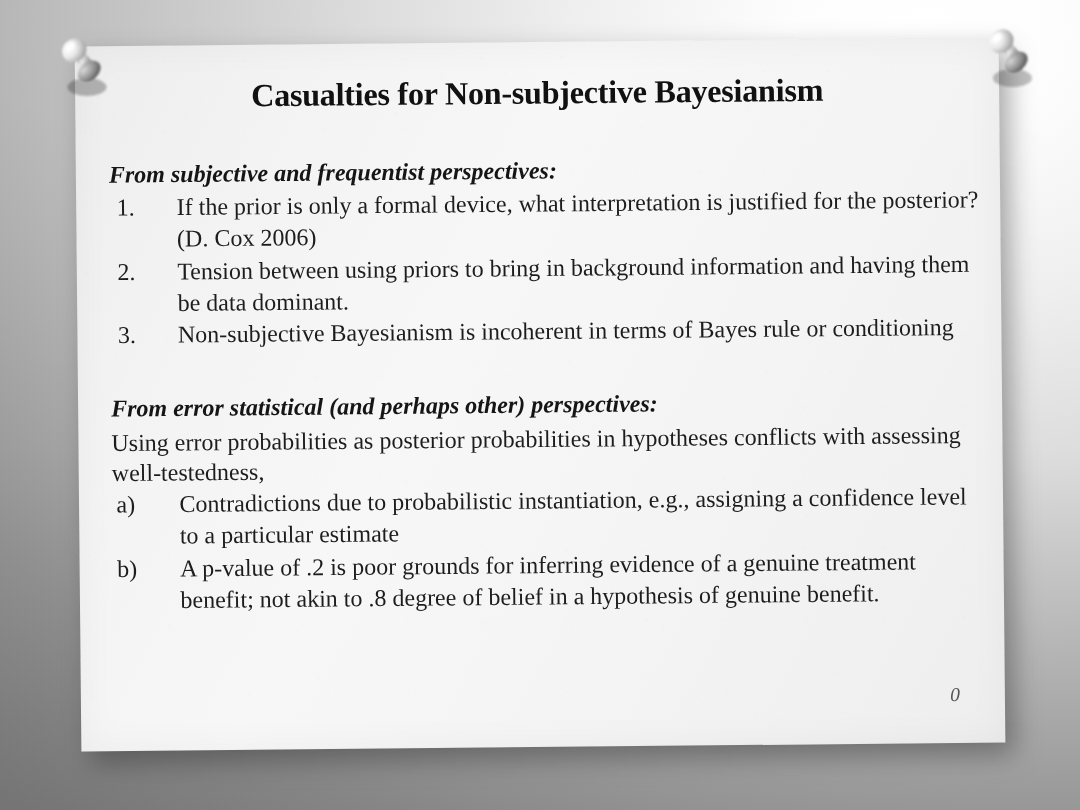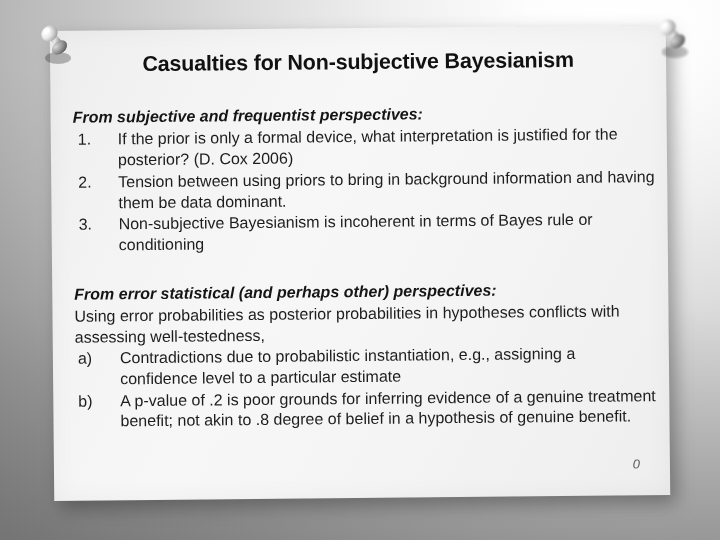--- a/index.html
+++ b/index.html
@@ -15,20 +15,21 @@
   }
 
   .slide-root {
     position: relative;
     width: 720px;
     height: 540px;
     
     background:
       radial-gradient(ellipse 900px 700px at 86% 4%, #ffffff 0%, #fdfdfd 10%, #efefef 26%, #dcdcdc 42%, #c9c9c9 56%, #b5b5b5 70%, #9e9e9e 84%, #8a8a8a 100%);
     overflow: hidden;
+    font-family: Liberation Serif, serif;
   }
 
   
   .bg-vignette {
     position: absolute;
     inset: 0;
     background:
       linear-gradient(200deg, rgba(255,255,255,0.0) 40%, rgba(70,70,70,0.20) 100%),
       linear-gradient(to bottom, rgba(255,255,255,0.0) 55%, rgba(60,60,60,0.12) 100%);
     pointer-events: none;

